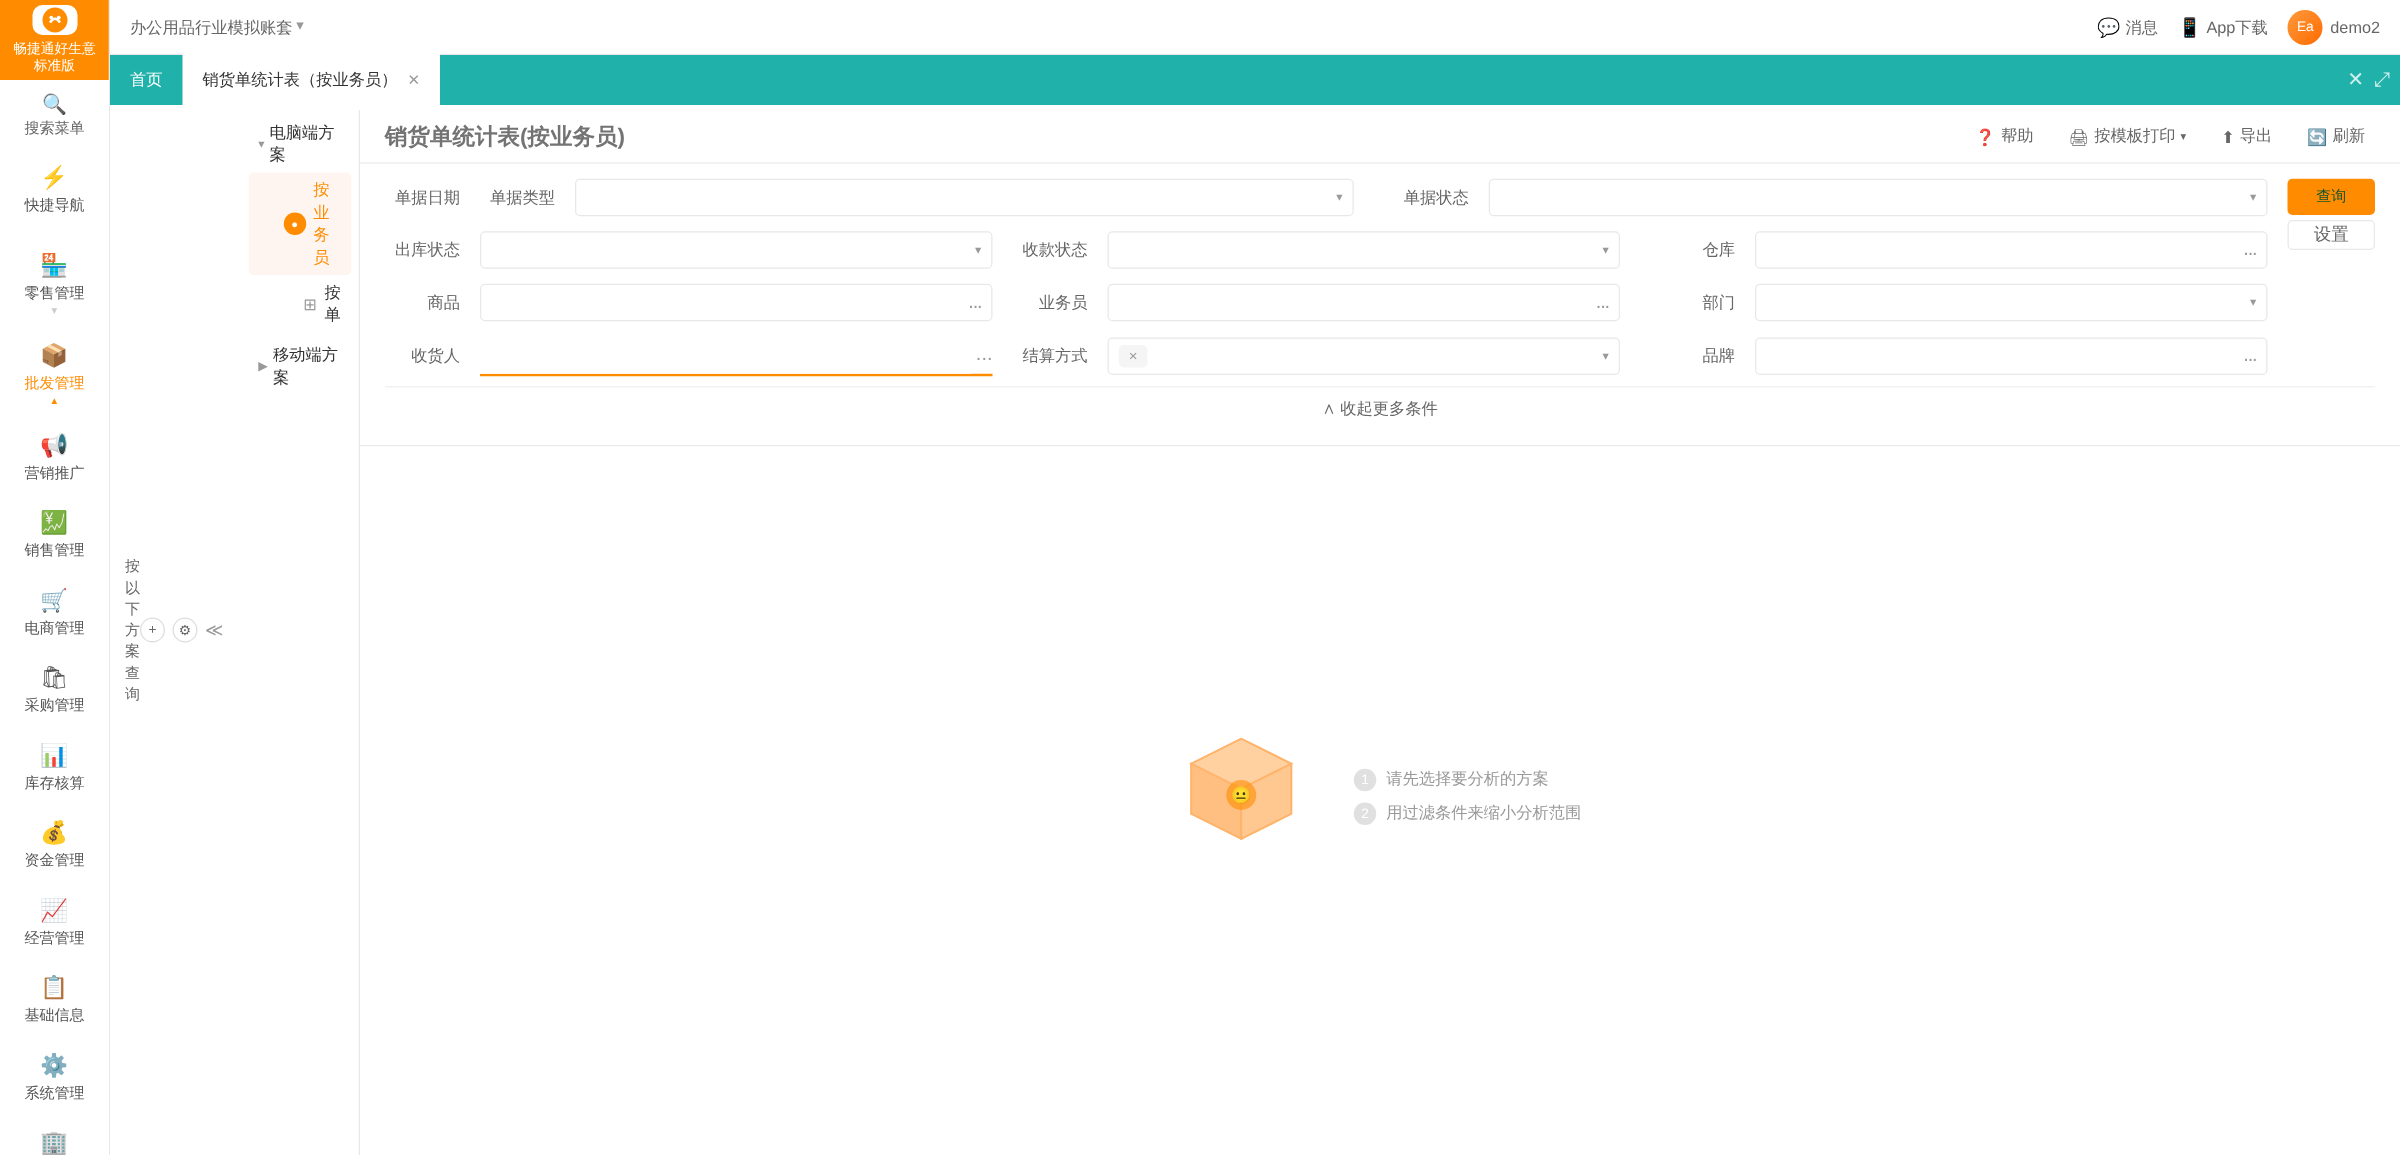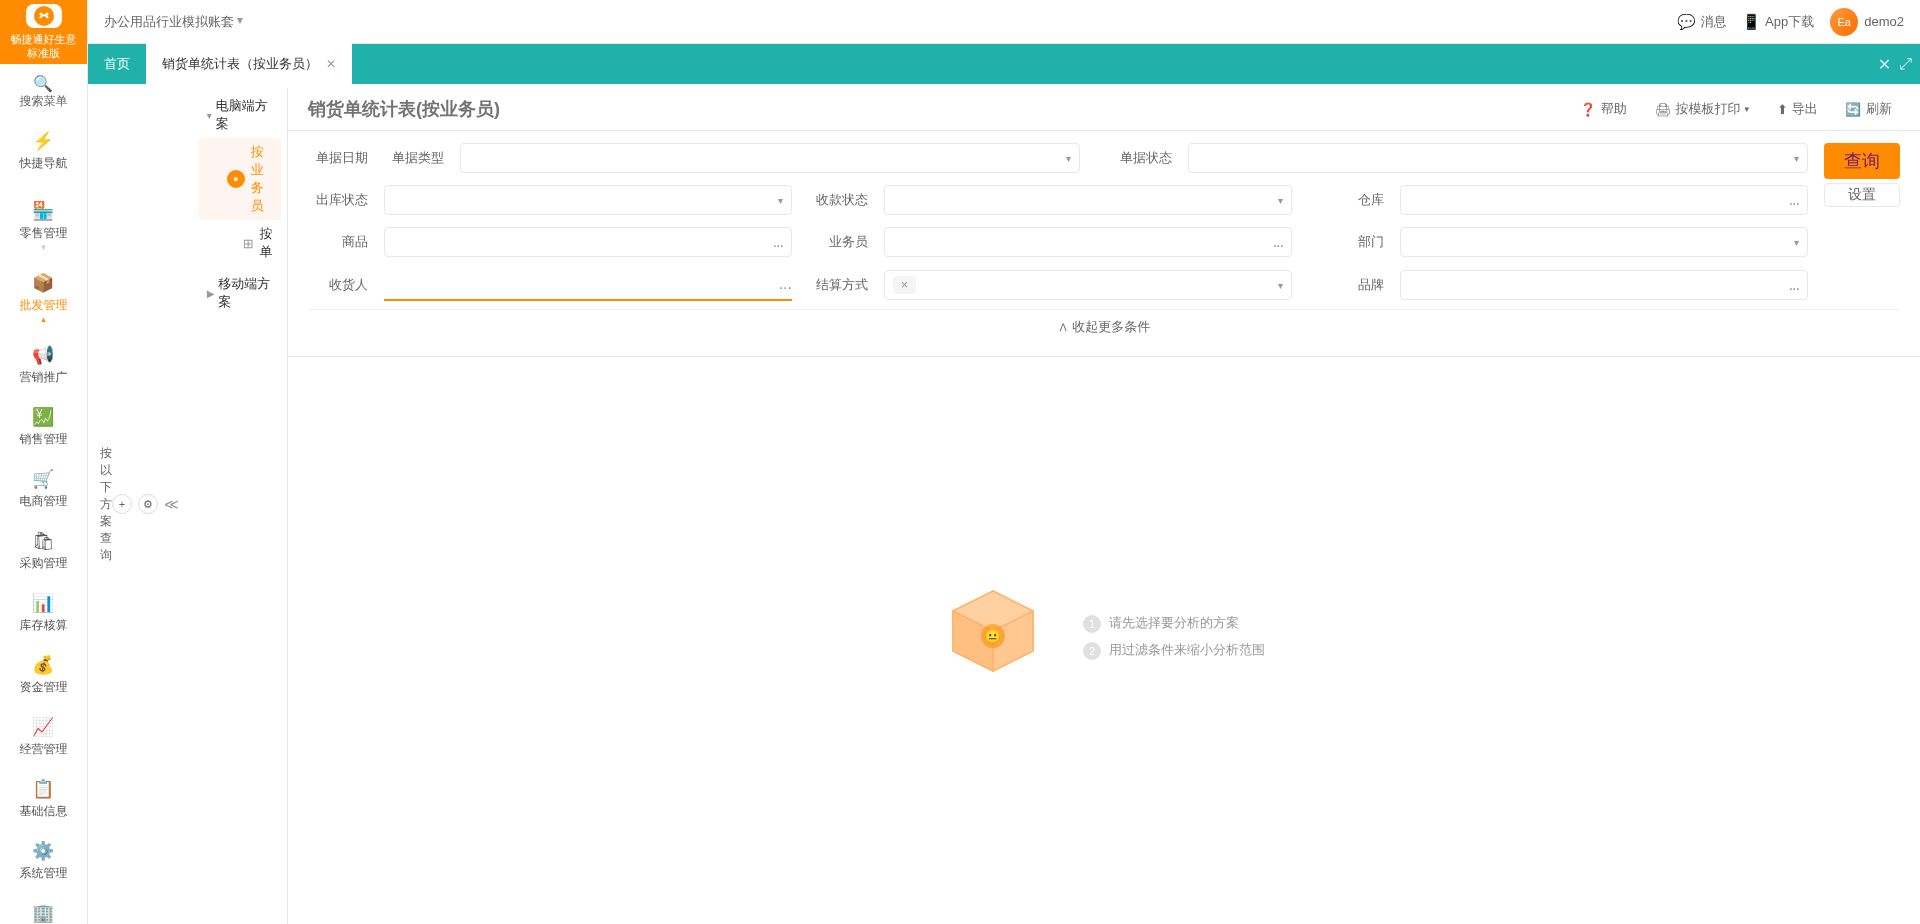--- a/index.html
+++ b/index.html
@@ -77,21 +77,21 @@
     .filter-input::placeholder { color: #ccc; }
     .filter-dots-btn { color: #999; font-size: 16px; margin-left: 4px; cursor: pointer; }
 
     .filter-tag { display: flex; align-items: center; gap: 4px; background: #f5f5f5; border-radius: 4px; padding: 2px 8px; font-size: 12px; color: #666; }
     .filter-tag .remove { cursor: pointer; color: #999; font-size: 12px; }
 
     
     .collapse-more { text-align: center; padding: 8px; background: #fff; cursor: pointer; color: #666; font-size: 13px; border-top: 1px solid #f0f0f0; }
 
     
-    .query-btn { background: #ff8c00; color: #701a75; border: none; border-radius: 4px; padding: 6px 20px; font-size: 18px; cursor: pointer; }
+    .query-btn { background: #ff8c00; color: #14532d; border: none; border-radius: 4px; padding: 6px 20px; font-size: 12px; cursor: pointer; }
     .settings-btn { background: #fff; color: #666; border: 1px solid #e8e8e8; border-radius: 4px; padding: 2px 20px; font-size: 14px; cursor: pointer; margin-top: 4px; }
     .action-buttons { display: flex; flex-direction: column; margin-left: 12px; flex-shrink: 0; }
 
     
     .empty-state { flex: 1; display: flex; flex-direction: column; align-items: center; justify-content: center; background: #fff; margin: 0; }
     .empty-icon { width: 100px; height: 100px; margin-bottom: 20px; position: relative; }
     .empty-steps { text-align: left; }
     .empty-step { display: flex; align-items: flex-start; gap: 8px; margin-bottom: 8px; color: #999; font-size: 13px; }
     .step-num { width: 18px; height: 18px; border-radius: 50%; background: #e0e0e0; color: #fff; font-size: 11px; display: flex; align-items: center; justify-content: center; flex-shrink: 0; margin-top: 1px; }
     .empty-content { display: flex; align-items: center; gap: 40px; }

